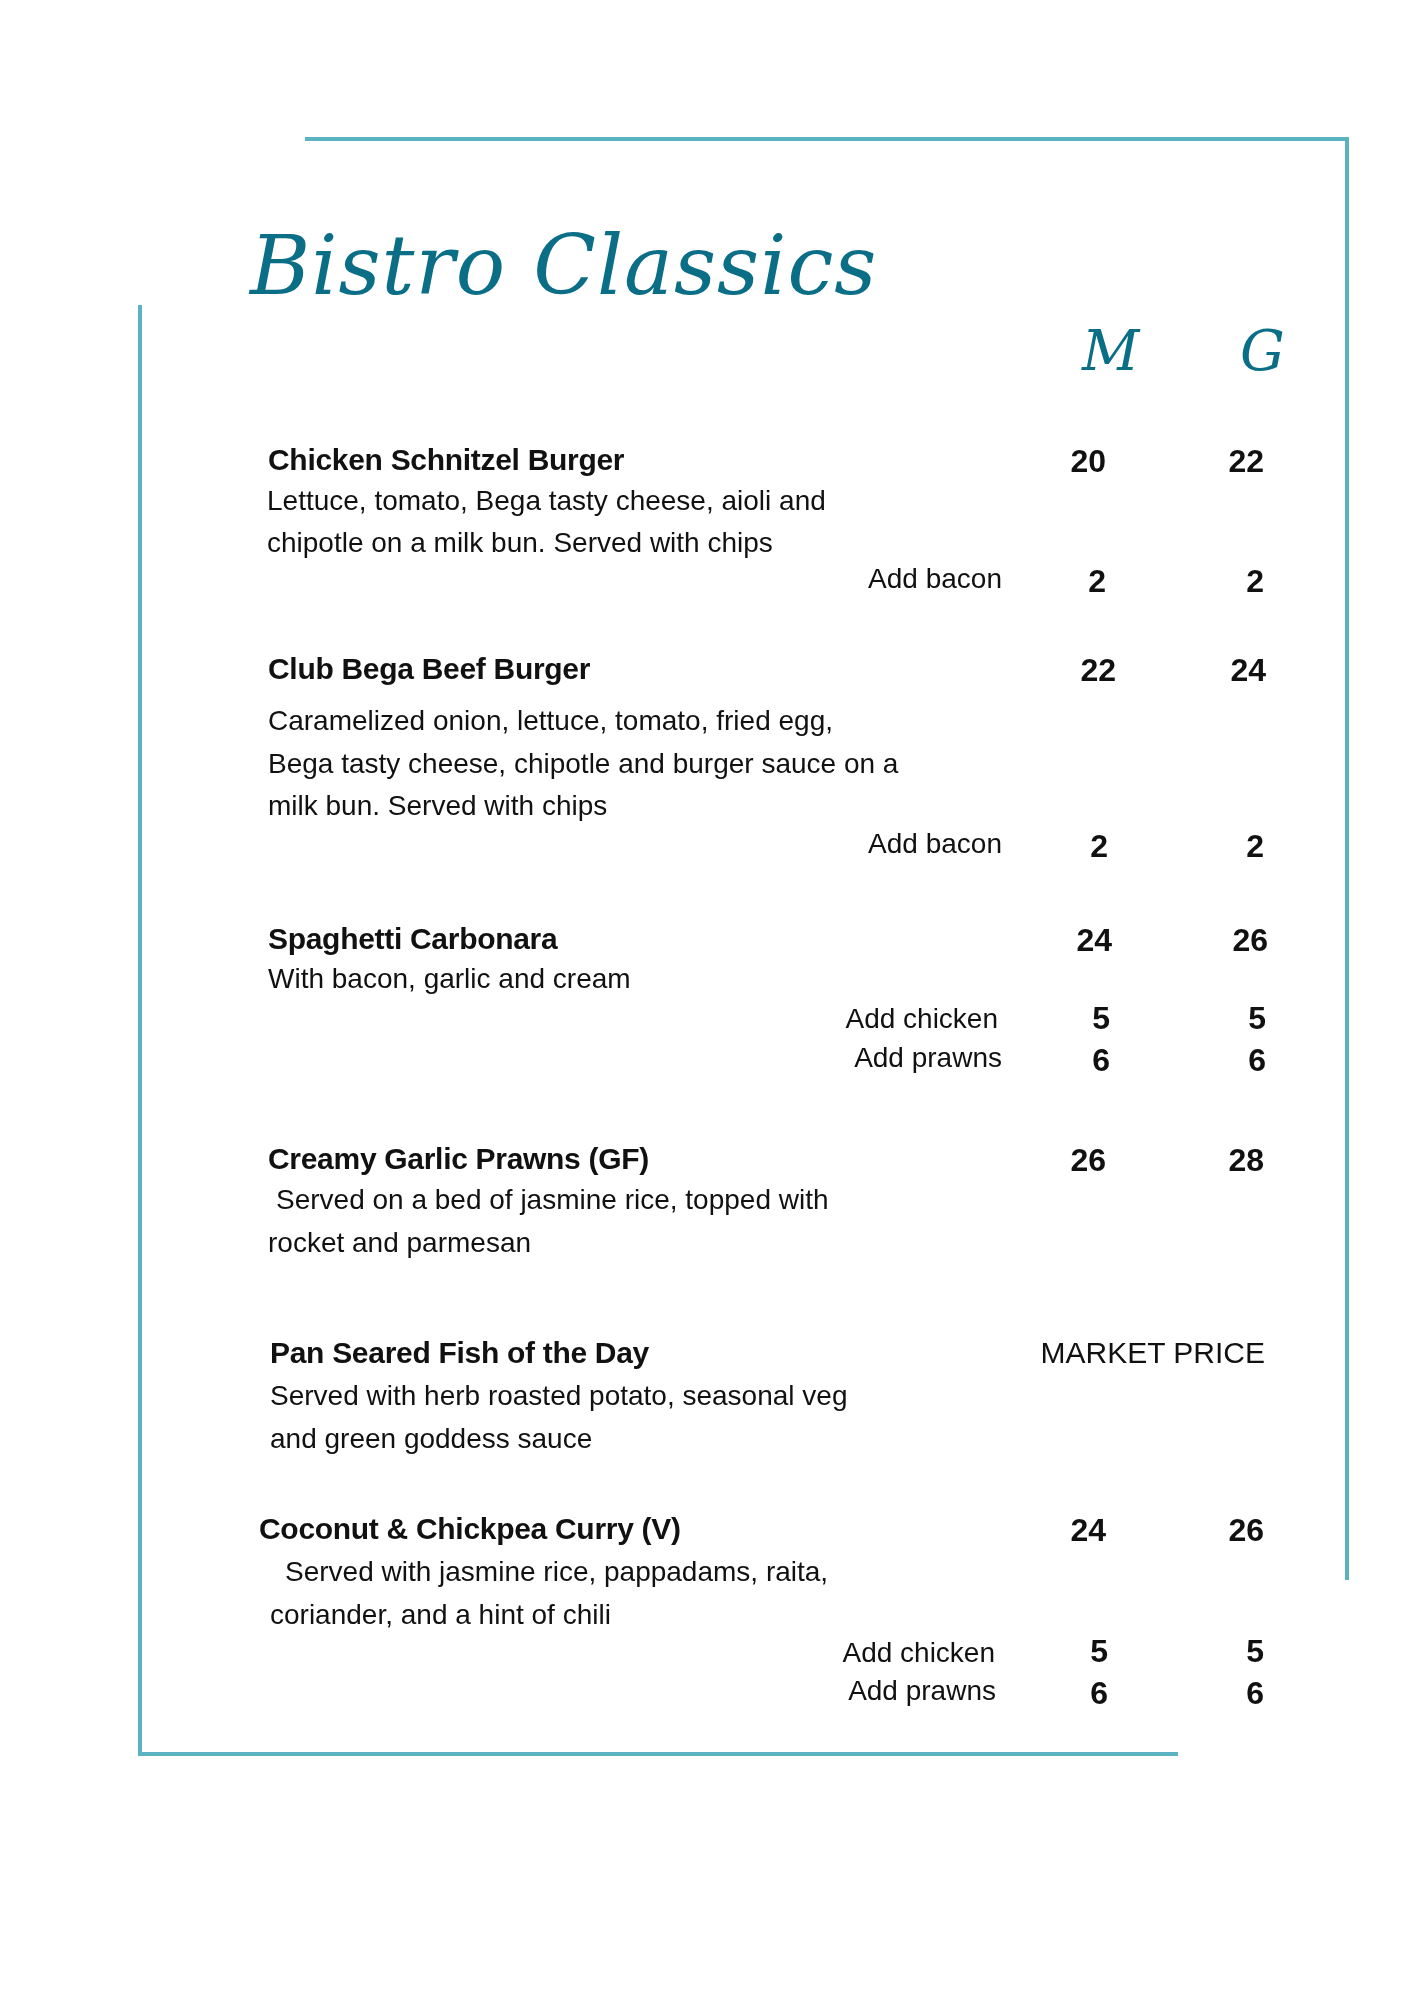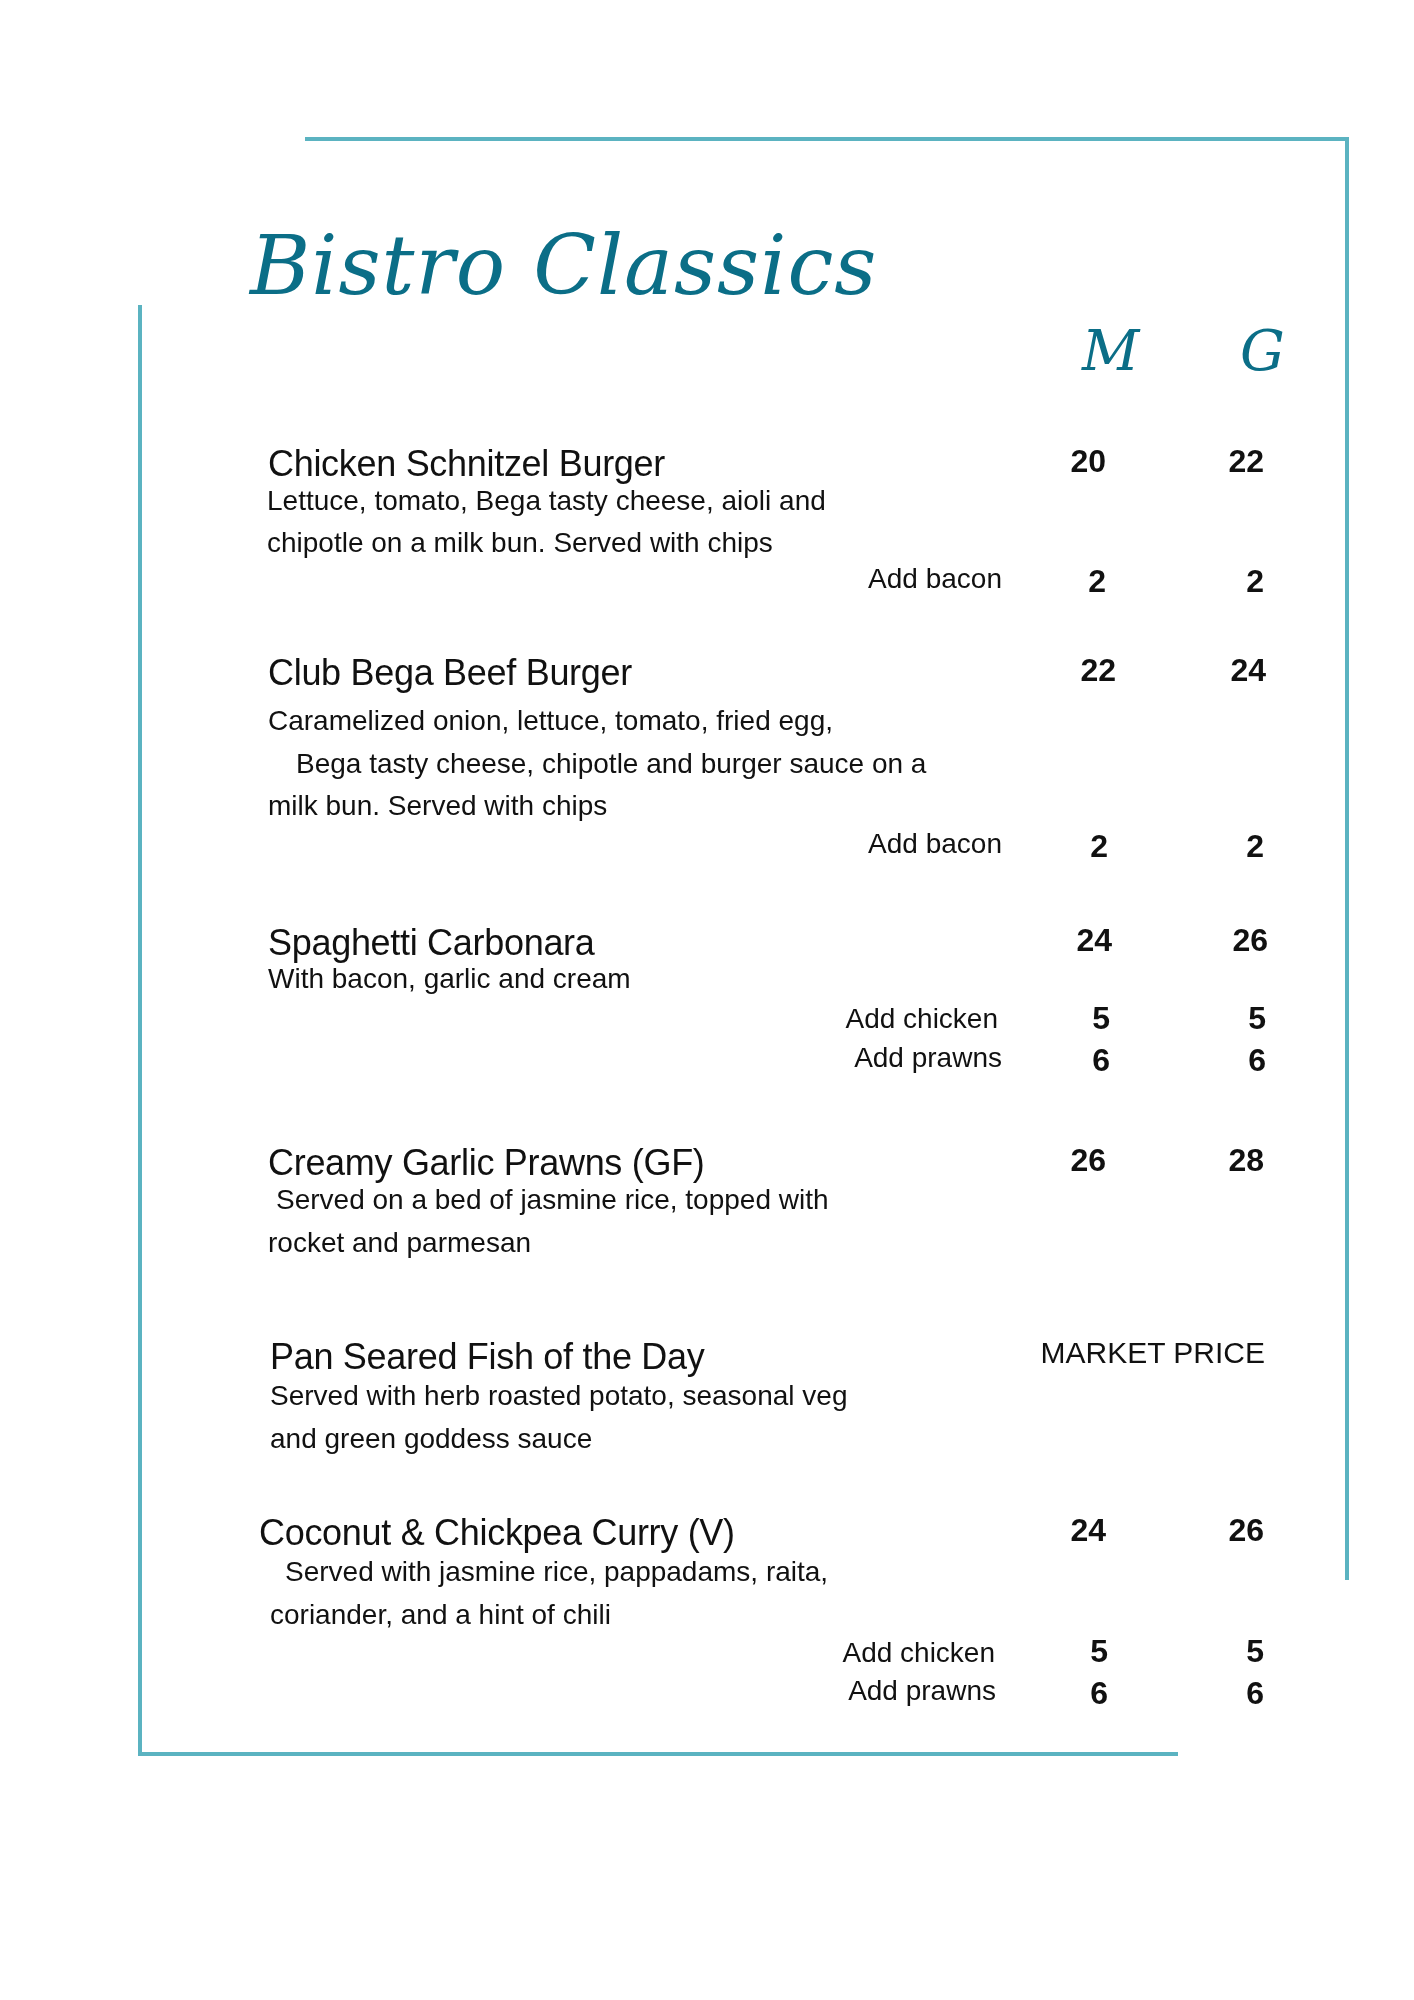--- a/index.html
+++ b/index.html
@@ -4,21 +4,21 @@
   <style>
     html, body { margin: 0; padding: 0; background: #ffffff; }
     body { width: 1414px; height: 2000px; position: relative; overflow: hidden;
            font-family: "Liberation Sans", "DejaVu Sans", sans-serif; color: #111; }
     .line { position: absolute; background: #5bb3c1; }
     .title { position: absolute; left: 250px; top: 218px; font-family: "DejaVu Serif", serif;
              font-style: italic; font-size: 82px; color: #0b6e87; letter-spacing: 1px; white-space: nowrap; }
     .col-head { position: absolute; top: 318px; font-family: "DejaVu Serif", serif; font-style: italic;
                 font-size: 56px; color: #0b6e87; }
     .abs { position: absolute; white-space: nowrap; }
-    .name { font-weight: normal; font-size: 36px; letter-spacing: -0.3px; }
+    .name { font-weight: bold; font-size: 30px; letter-spacing: -0.3px; }
     .desc { font-size: 28px; }
     .price { font-size: 32px; text-align: right; width: 80px; font-weight: bold; }
     .addon { font-size: 28px; text-align: right; width: 240px; }
     .market { font-size: 30px; text-align: right; width: 300px; }
   </style>
 </head>
 <body>
 
 <div class="line" style="left:305px; top:137px; width:1044px; height:4px;"></div>
 <div class="line" style="left:1345px; top:137px; width:4px; height:1443px;"></div>
@@ -38,21 +38,21 @@
   <div class="abs addon" style="left:762px; top:563px;">Add bacon</div>
   <div class="abs price" style="left:1026px; top:563px;">2</div>
   <div class="abs price" style="left:1184px; top:563px;">2</div>
 </div>
 
 <div>
   <div class="abs name" style="left:268px; top:652px;">Club Bega Beef Burger</div>
   <div class="abs price" style="left:1036px; top:652px;">22</div>
   <div class="abs price" style="left:1186px; top:652px;">24</div>
   <div class="abs desc" style="left:268px; top:705px;">Caramelized onion, lettuce, tomato, fried egg,</div>
-  <div class="abs desc" style="left:268px; top:748px;margin-left:28px;">Bega tasty cheese, chipotle and burger sauce on a</div>
+  <div class="abs desc" style="left:268px; top:748px;">Bega tasty cheese, chipotle and burger sauce on a</div>
   <div class="abs desc" style="left:268px; top:790px;">milk bun. Served with chips</div>
   <div class="abs addon" style="left:762px; top:828px;">Add bacon</div>
   <div class="abs price" style="left:1028px; top:828px;">2</div>
   <div class="abs price" style="left:1184px; top:828px;">2</div>
 </div>
 
 <div>
   <div class="abs name" style="left:268px; top:922px;">Spaghetti Carbonara</div>
   <div class="abs price" style="left:1032px; top:922px;">24</div>
   <div class="abs price" style="left:1188px; top:922px;">26</div>

